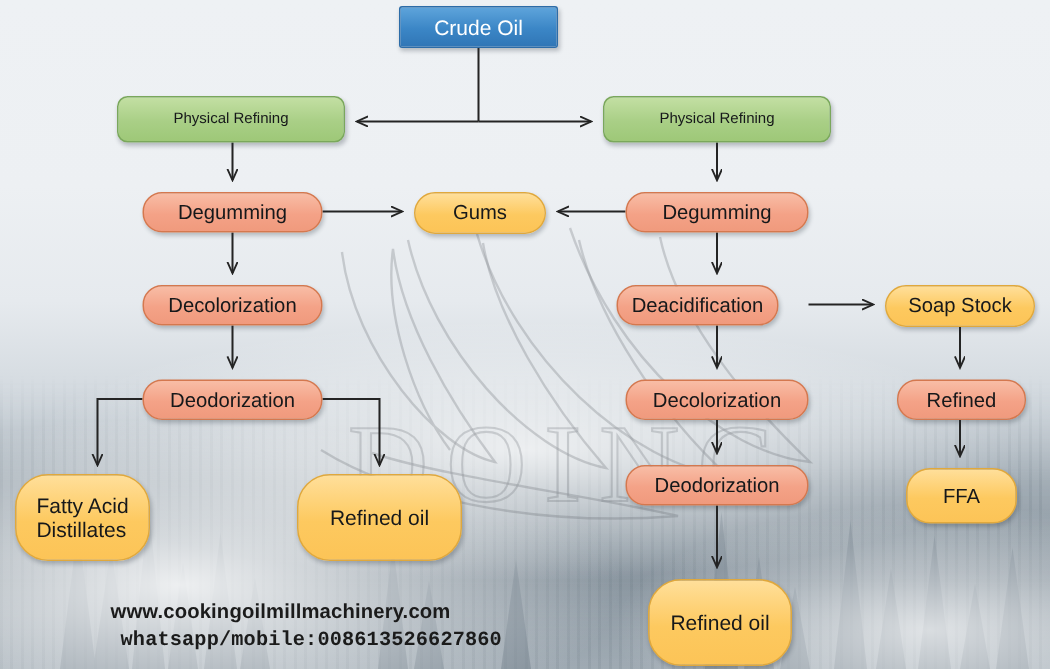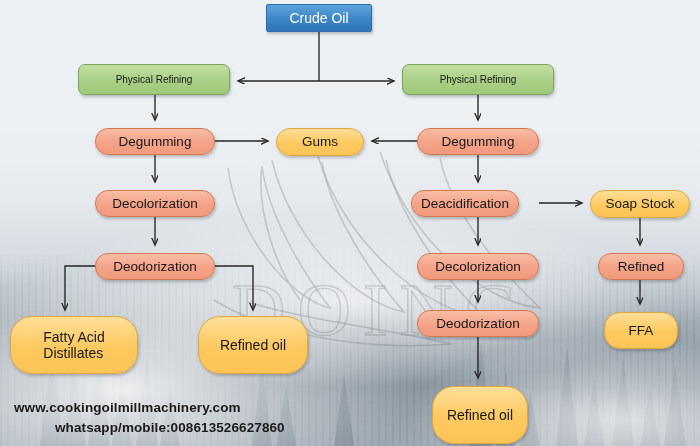--- a/index.html
+++ b/index.html
@@ -70,23 +70,24 @@
     border:1px solid #e0a83c;border-radius:12px;
   }
   .node.yellow.pill{border-radius:16px;}
   .node.yellow.big{border-radius:22px;font-size:14px;}
 
   
   .contact{
     position:absolute;left:0;top:398px;width:360px;
     font-size:13.5px;font-weight:bold;color:#1b1b1b;line-height:1.45;
     letter-spacing:.1px;
+    text-align:center;
   }
   .contact .l1{padding-left:14px;}
-  .contact .l2{padding-left:55px;}
+  .contact .l2{padding-left:55px;font-family:Liberation Mono, monospace;}
 </style>
 </head>
 <body>
 
 <div id="stage">
 
   <div class="bg-layer bg-forest"></div>
   <div class="bg-layer bg-trees">
     <svg viewBox="0 0 700 191" preserveAspectRatio="none" aria-hidden="true">
       <g fill="#6f7d89">
@@ -168,21 +169,21 @@
       <div class="node yellow pill" style="left: 276px; top: 128px; width: 88px; height: 28px;">Gums</div>
       <div class="node orange" style="left: 417px; top: 128px; width: 122px; height: 27px;">Degumming</div>
       <div class="node orange" style="left: 95px; top: 190px; width: 120px; height: 27px;">Decolorization</div>
       <div class="node orange" style="left: 411px; top: 190px; width: 108px; height: 27px;">Deacidification</div>
       <div class="node yellow pill" style="left: 590px; top: 190px; width: 100px; height: 28px;">Soap Stock</div>
       <div class="node orange" style="left: 95px; top: 253px; width: 120px; height: 27px;">Deodorization</div>
       <div class="node orange" style="left: 417px; top: 253px; width: 122px; height: 27px;">Decolorization</div>
       <div class="node orange" style="left: 598px; top: 253px; width: 86px; height: 27px;">Refined</div>
       <div class="node orange" style="left: 417px; top: 310px; width: 122px; height: 27px;">Deodorization</div>
       <div class="node yellow pill" style="left: 604px; top: 312px; width: 74px; height: 37px;">FFA</div>
-      <div class="node yellow big" style="left: 10px; top: 316px; width: 128px; height: 58px;">Fatty Acid
+      <div class="node yellow big" style="left: 10px; top: 316px; width: 90px; height: 58px;">Fatty Acid
 Distillates</div>
       <div class="node yellow big" style="left: 198px; top: 316px; width: 110px; height: 58px;">Refined oil</div>
       <div class="node yellow big" style="left: 432px; top: 386px; width: 96px; height: 58px;">Refined oil</div>
     </div>
 
   <div class="contact">
     <div class="l1">www.cookingoilmillmachinery.com</div>
     <div class="l2">whatsapp/mobile:008613526627860</div>
   </div>
 

